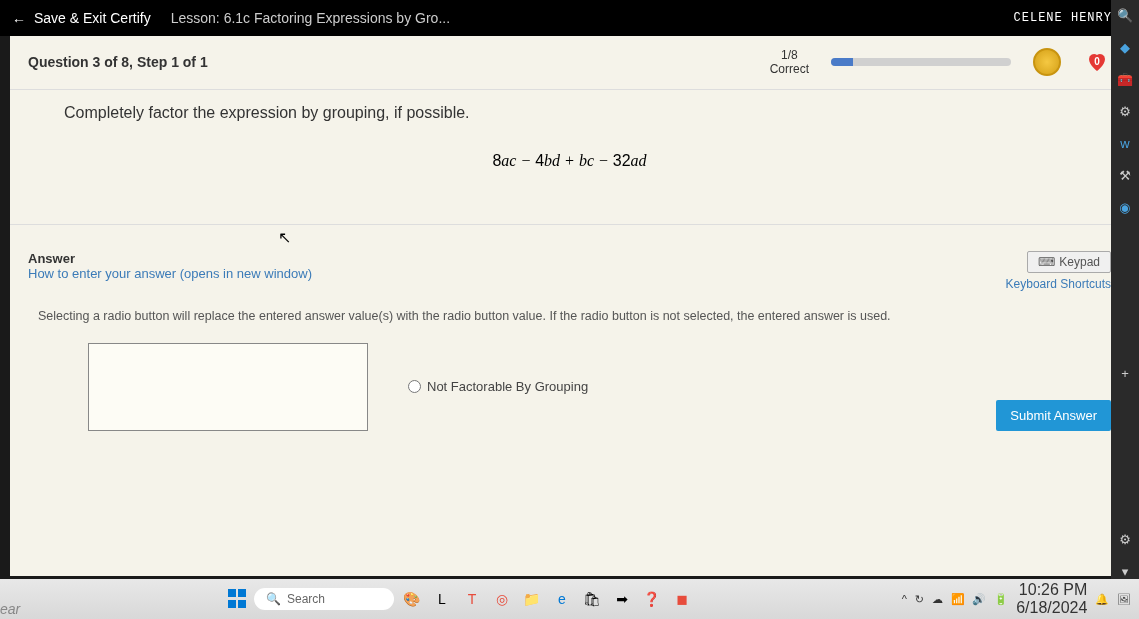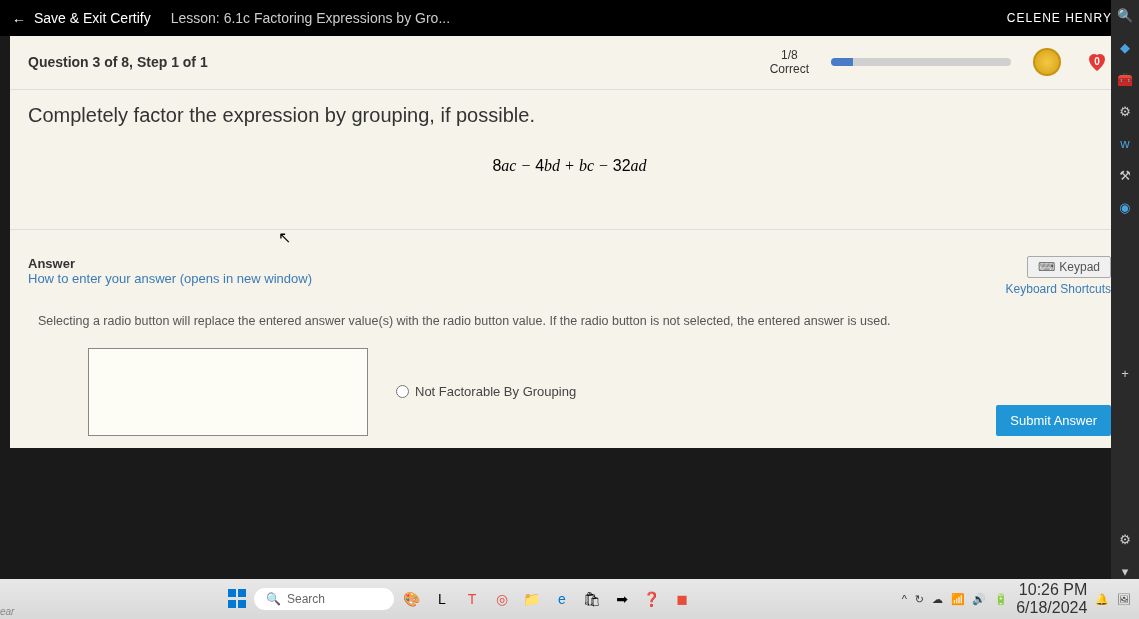--- a/index.html
+++ b/index.html
@@ -2,54 +2,54 @@
 <html><head>
 <meta charset="utf-8">
 <style>
 * { margin: 0; padding: 0; box-sizing: border-box; font-family: Arial, sans-serif; }
 body { background: #1a1a1a; width: 1139px; height: 619px; overflow: hidden; position: relative; }
 
 .top-bar { background: #000; color: #fff; height: 36px; display: flex; align-items: center; padding: 0 12px; font-size: 14px; }
 .top-bar .back-btn { margin-right: 8px; cursor: pointer; }
 .top-bar .save-exit { font-weight: 500; margin-right: 20px; }
 .top-bar .lesson { color: #ccc; flex: 1; }
-.top-bar .username { color: #fff; font-size: 12px; letter-spacing: 1px; margin-right: 8px; }
+.top-bar .username { color: #fff; font-size: 12px; letter-spacing: 1px; margin-right: 8px; font-family: Liberation Mono, monospace; }
 .top-bar .dropdown-caret { color: #888; }
 
-.main-content { background: #f5f3ea; margin: 0 10px; height: 412px; position: relative; }
+.main-content { background: #f5f3ea; margin: 0 10px; height: 540px; position: relative; }
 
 .question-header { display: flex; align-items: center; padding: 12px 18px; border-bottom: 1px solid #ddd; }
 .question-label { font-size: 14px; font-weight: bold; color: #333; flex: 0 0 auto; }
 .progress-section { margin-left: auto; display: flex; align-items: center; gap: 22px; }
 .score-box { text-align: center; font-size: 12px; color: #333; line-height: 1.2; }
 .progress-bar-wrap { width: 180px; height: 8px; background: #d0d0d0; border-radius: 4px; overflow: hidden; }
 .progress-bar-fill { height: 100%; background: #4a7bc8; width: 12%; }
 .coin-icon { width: 28px; height: 28px; border-radius: 50%; background: radial-gradient(circle, #f5c842, #d4a017); border: 2px solid #c89410; }
 .heart-icon { width: 28px; height: 24px; position: relative; }
 .heart-icon svg { width: 100%; height: 100%; }
 .heart-count { position: absolute; top: 50%; left: 50%; transform: translate(-50%, -55%); color: #fff; font-size: 10px; font-weight: bold; }
 
 .question-body { padding: 14px 18px; }
-.question-text { font-size: 20px; color: #333; margin-bottom: 30px; }
+.question-text { font-size: 16px; color: #333; margin-bottom: 30px; margin-left: 36px; }
 .expression { text-align: center; font-family: 'Times New Roman', serif; font-size: 16px; font-style: italic; margin-bottom: 40px; }
 .expression .num { font-style: normal; }
 
 .cursor-icon { position: absolute; left: 268px; top: 192px; font-size: 16px; }
 
 .answer-section { padding: 26px 18px 18px 18px; border-top: 1px solid #ddd; position: relative; }
 .answer-header { display: flex; justify-content: space-between; align-items: flex-start; }
 .answer-title { font-size: 13px; font-weight: bold; color: #333; }
 .answer-help { color: #3b7bb8; font-size: 13px; cursor: pointer; }
 .keypad-area { text-align: right; }
 .keypad-btn { display: inline-flex; align-items: center; gap: 4px; border: 1px solid #aaa; background: #f0f0f0; padding: 3px 10px; font-size: 12px; color: #555; cursor: pointer; border-radius: 2px; }
 .keyboard-shortcuts { color: #3b7bb8; font-size: 12px; margin-top: 4px; cursor: pointer; }
 
 .radio-hint { font-size: 12.5px; color: #555; margin: 18px 0 20px 10px; }
 
-.input-row { display: flex; align-items: center; gap: 28px; margin-left: 60px; }
+.input-row { display: flex; align-items: center; gap: 40px; margin-left: 60px; }
 .answer-input { width: 280px; height: 88px; border: 1px solid #888; background: #fdfcf5; }
 .radio-option { display: flex; align-items: center; gap: 6px; font-size: 13px; color: #444; }
 .radio-option input { cursor: pointer; }
 
 .submit-btn { position: absolute; right: 18px; bottom: 18px; background: #2196d6; color: #fff; border: none; padding: 8px 14px; font-size: 13px; cursor: pointer; border-radius: 2px; }
 
 .taskbar { position: absolute; bottom: 0; left: 0; right: 0; height: 40px; background: linear-gradient(#e8e8e8, #d8d8d8); display: flex; align-items: center; padding: 0 8px; gap: 6px; }
 .taskbar .start-btn { display: flex; gap: 2px; flex-wrap: wrap; width: 20px; height: 20px; margin-left: 220px; }
 .taskbar .start-btn span { width: 8px; height: 8px; }
 .taskbar .start-btn span:nth-child(1){ background:#0078d4;} 
@@ -58,21 +58,21 @@
 .taskbar .start-btn span:nth-child(4){ background:#0078d4;}
 .taskbar .search-box { display: flex; align-items: center; background: #fff; border-radius: 16px; padding: 4px 12px; font-size: 12px; color: #666; gap: 6px; width: 140px; }
 .taskbar .tb-icon { width: 24px; height: 24px; display: flex; align-items: center; justify-content: center; font-size: 14px; cursor: pointer; }
 .taskbar .spacer { flex: 1; }
 .taskbar .tray { display: flex; align-items: center; gap: 8px; font-size: 11px; color: #333; }
 .taskbar .clock { text-align: right; line-height: 1.1; font-size: 16px; }
 
 .side-toolbar { position: absolute; right: 0; top: 0; width: 28px; height: 580px; background: #2a2a2a; display: flex; flex-direction: column; align-items: center; padding-top: 6px; gap: 14px; }
 .side-toolbar .side-icon { width: 18px; height: 18px; display: flex; align-items: center; justify-content: center; color: #ccc; font-size: 13px; cursor: pointer; }
 
-.left-edge-text { position: absolute; left: 0; bottom: 2px; font-size: 10px; color: #888; font-style: italic; }
+.left-edge-text { position: absolute; left: 0; bottom: 2px; font-size: 14px; color: #888; font-style: italic; }
 </style>
 </head>
 <body>
 
 <div class="top-bar">
   <span class="back-btn">←</span>
   <span class="save-exit">Save &amp; Exit Certify</span>
   <span class="lesson">Lesson: 6.1c Factoring Expressions by Gro...</span>
   <span class="username">CELENE HENRY</span>
   <span class="dropdown-caret">▾</span>

